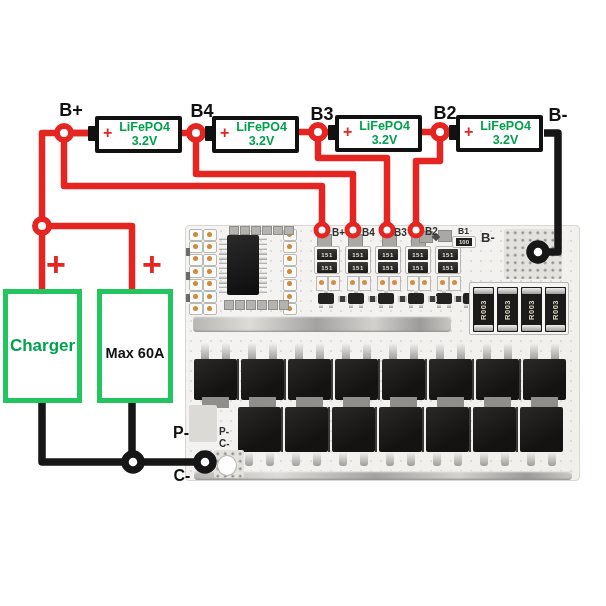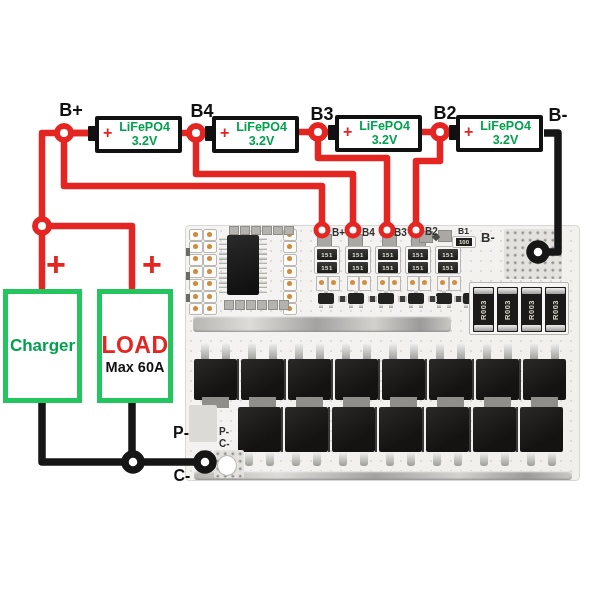--- a/index.html
+++ b/index.html
@@ -403,19 +403,18 @@
   <div class="lbl toplbl" style="left:445px;top:103px;z-index:7;">B2</div>
   <div class="lbl toplbl" style="left:558px;top:105px;z-index:7;">B-</div>
 
   <div class="plus-big" style="left:56px;top:264px;">+</div>
   <div class="plus-big" style="left:152px;top:264px;">+</div>
 
   <div class="bigbox" style="left:3px;top:289px;width:79px;height:114px;">
     <span style="color:var(--green);font-size:17px;font-weight:700;">Charger</span>
   </div>
   <div class="bigbox" style="left:97px;top:289px;width:76px;height:114px;padding-top:14px;">
-    <span style="color:var(--red);font-size:23px;font-weight:800;letter-spacing:.5px;">LOAD</span>
     <span style="color:#111;font-size:14.5px;font-weight:600;">Max 60A</span>
   </div>
 
   <div class="lbl" style="left:181px;top:424px;font-size:16px;font-weight:800;transform:translateX(-50%);z-index:7;">P-</div>
   <div class="lbl" style="left:182px;top:467px;font-size:16px;font-weight:800;transform:translateX(-50%);z-index:7;">C-</div>
 </div>
 
 </body></html>

